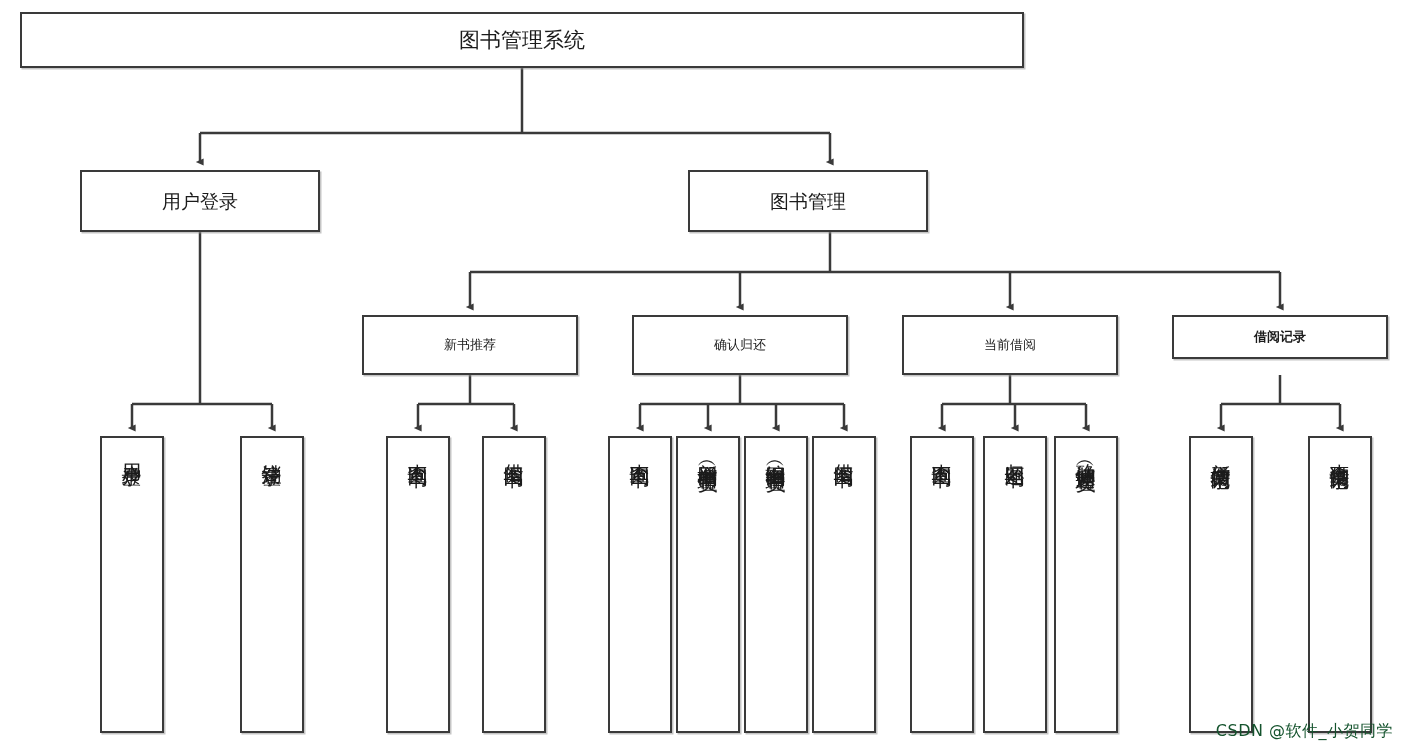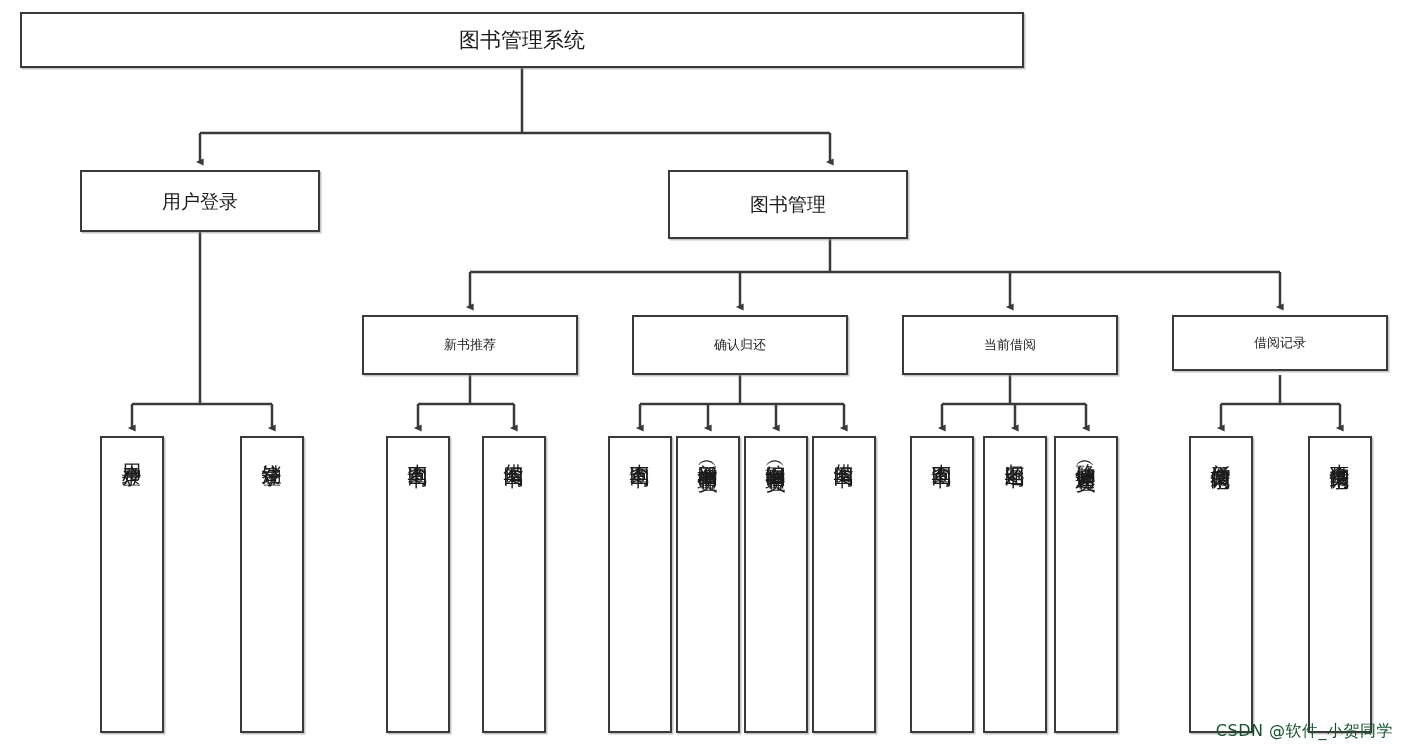--- a/index.html
+++ b/index.html
@@ -132,34 +132,34 @@
     </g>
   </svg>
 
   <div class="node node-root" style="left:20px; top:12px; width:1004px; height:56px;">
     <span class="label">图书管理系统</span>
   </div>
 
   <div class="node node-l2" style="left:80px; top:170px; width:240px; height:62px;">
     <span class="label">用户登录</span>
   </div>
-  <div class="node node-l2" style="left:668px; top:170px; width:240px; height:69px;">
+  <div class="node node-l2" style="left:688px; top:170px; width:240px; height:62px;">
     <span class="label">图书管理</span>
   </div>
 
   <div class="node node-l3" style="left:362px; top:315px; width:216px; height:60px;">
     <span class="label">新书推荐</span>
   </div>
   <div class="node node-l3" style="left:632px; top:315px; width:216px; height:60px;">
     <span class="label">确认归还</span>
   </div>
   <div class="node node-l3" style="left:902px; top:315px; width:216px; height:60px;text-align:right;">
     <span class="label">当前借阅</span>
   </div>
-  <div class="node node-l3" style="left:1172px; top:315px; width:216px; height:56px;">
+  <div class="node node-l3" style="left:1172px; top:315px; width:216px; height:44px;font-weight:bold;">
     <span class="label">借阅记录</span>
   </div>
 
   <div class="node node-leaf" style="left:100px; top:436px; width:64px; height:297px;">
     <span class="label">用户登录</span>
   </div>
   <div class="node node-leaf" style="left:240px; top:436px; width:64px; height:297px;">
     <span class="label">注销登录</span>
   </div>
   <div class="node node-leaf" style="left:386px; top:436px; width:64px; height:297px;">

